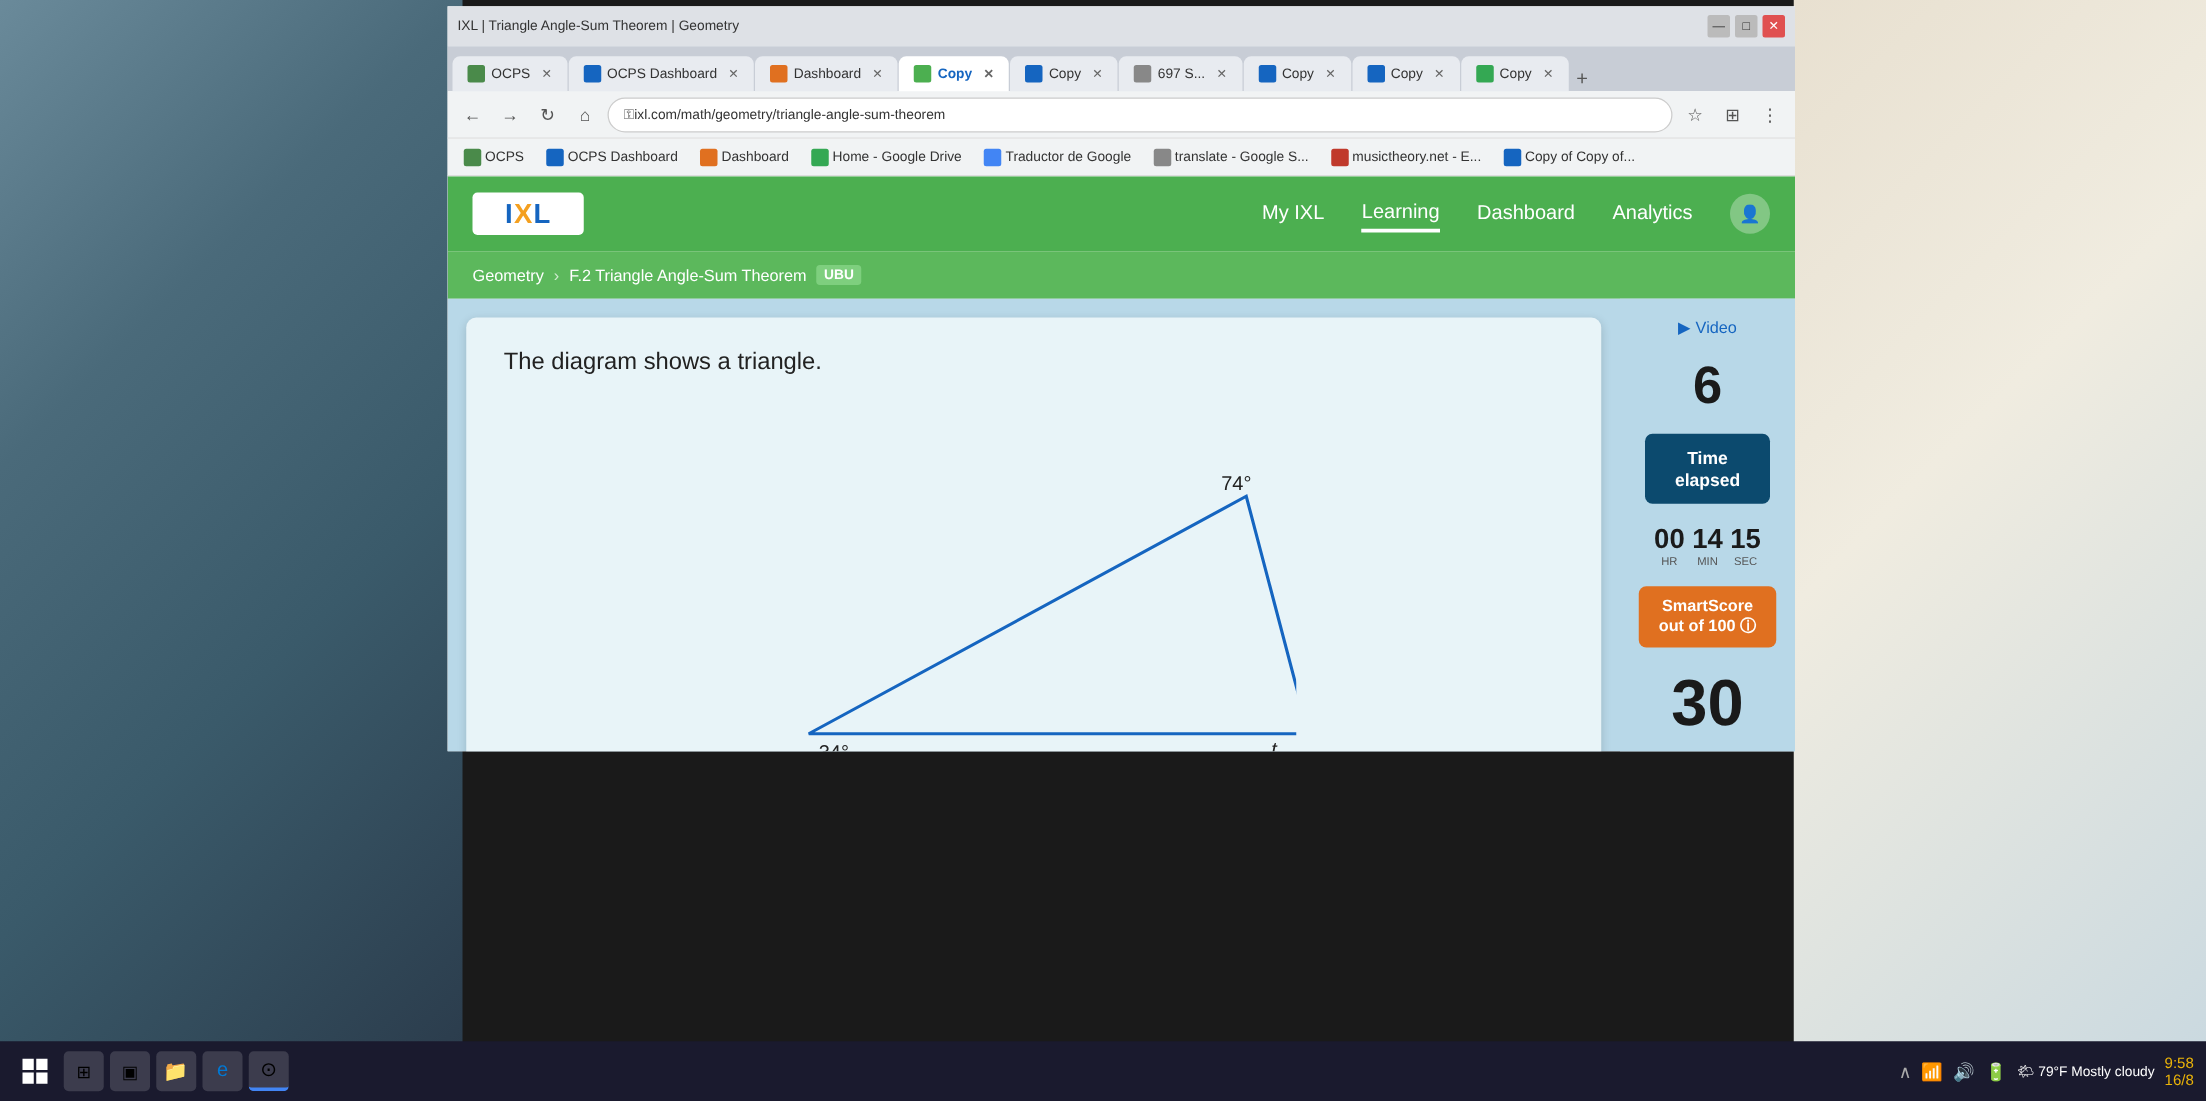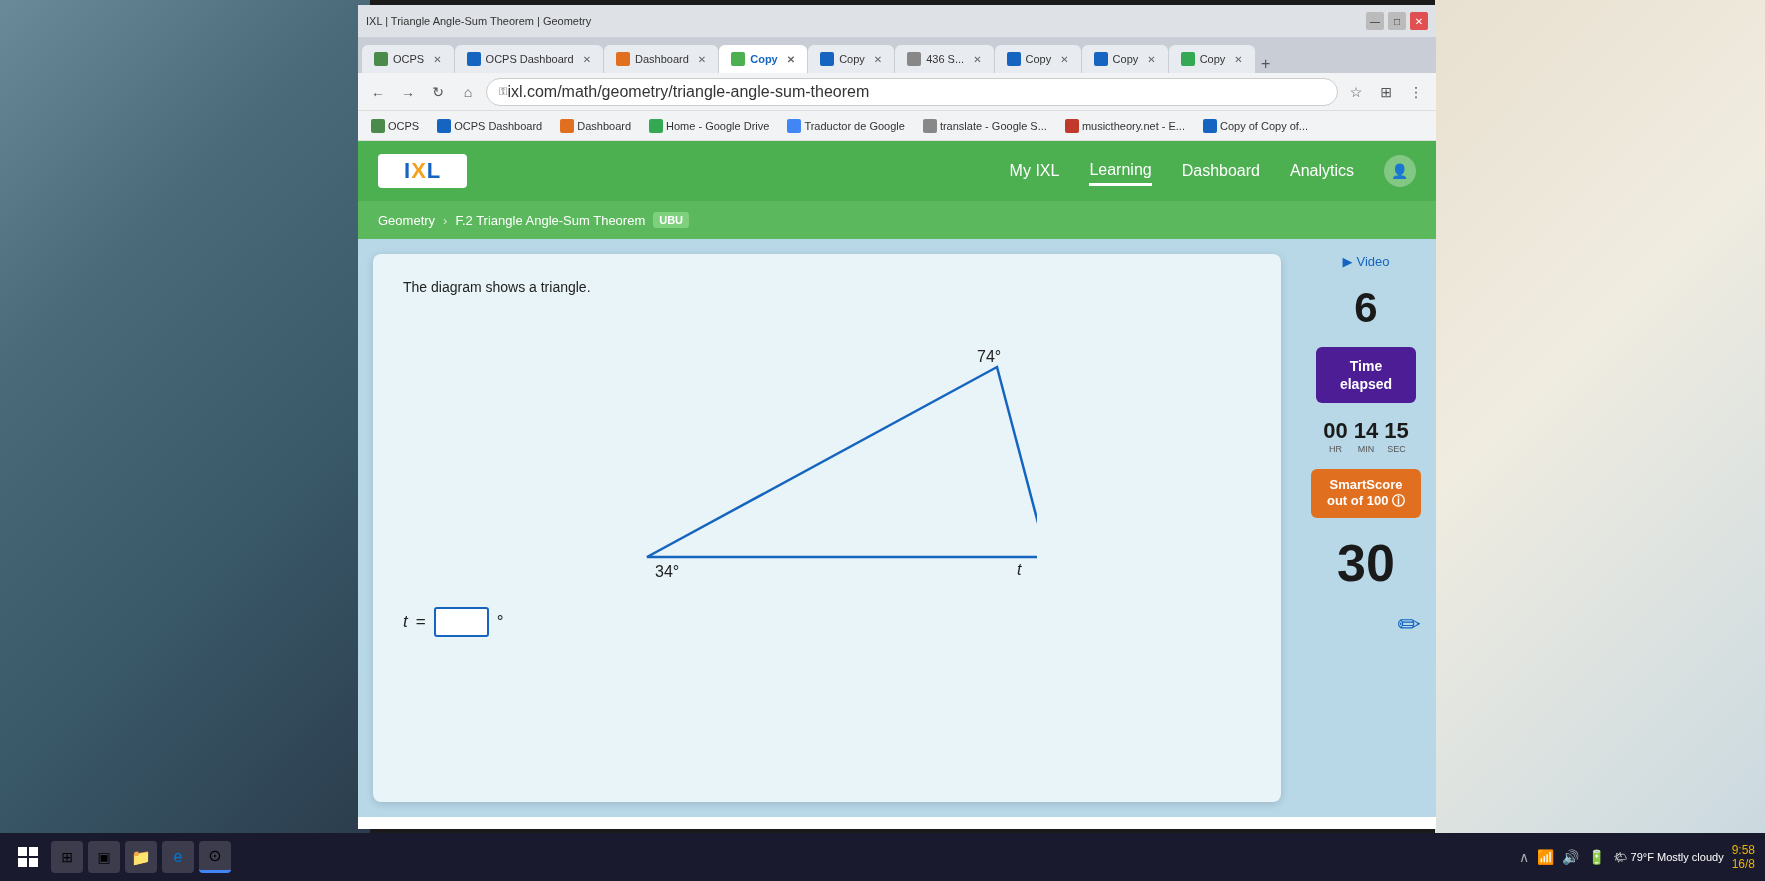--- a/index.html
+++ b/index.html
@@ -29,21 +29,21 @@
       background: linear-gradient(135deg, #e8e0d0 0%, #f0ece0 40%, #c8d8e0 100%);
       z-index: 0;
     }
 
     
     .browser {
       position: absolute;
       left: 358px;
       top: 5px;
       width: 1078px;
-      height: 824px;
+      height: 596px;
       background: #fff;
       z-index: 2;
       overflow: hidden;
     }
 
     
     .title-bar {
       height: 32px;
       background: #dee1e6;
       display: flex;
@@ -249,23 +249,23 @@
       flex: 1;
       background: #e8f4f8;
       margin: 15px;
       border-radius: 8px;
       padding: 25px 30px;
       box-shadow: 0 2px 8px rgba(0,0,0,0.15);
       position: relative;
     }
 
     .question-text {
-      font-size: 14px;
+      font-size: 19px;
       color: #222;
-      margin-bottom: 12px;
+      margin-bottom: 36px;
     }
 
     .triangle-svg {
       width: 420px;
       height: 280px;
       display: block;
       margin: 0 auto;
     }
 
     .answer-section {
@@ -311,21 +311,21 @@
       gap: 4px;
     }
 
     .question-number {
       font-size: 42px;
       font-weight: bold;
       color: #1a1a1a;
     }
 
     .time-elapsed-btn {
-      background: #4c1d95;
+      background: #0c4a6e;
       color: #fff;
       border: none;
       border-radius: 6px;
       padding: 10px 24px;
       font-size: 14px;
       font-weight: bold;
       cursor: pointer;
       text-align: center;
       line-height: 1.3;
     }
@@ -480,21 +480,21 @@
       <span style="color:#1565c0;">Copy</span>
       <span class="tab-close">✕</span>
     </div>
     <div class="tab">
       <div class="bm-icon" style="background:#1565c0;"></div>
       <span>Copy</span>
       <span class="tab-close">✕</span>
     </div>
     <div class="tab">
       <div class="bm-icon" style="background:#888;"></div>
-      <span>436 S...</span>
+      <span>697 S...</span>
       <span class="tab-close">✕</span>
     </div>
     <div class="tab">
       <div class="bm-icon" style="background:#1565c0;"></div>
       <span>Copy</span>
       <span class="tab-close">✕</span>
     </div>
     <div class="tab">
       <div class="bm-icon" style="background:#1565c0;"></div>
       <span>Copy</span>
@@ -508,21 +508,21 @@
     <div style="width:20px; display:flex; align-items:center; justify-content:center; cursor:pointer; color:#555; font-size:16px;">+</div>
   </div>
 
   <div class="address-bar">
     <button class="nav-btn">←</button>
     <button class="nav-btn">→</button>
     <button class="nav-btn">↻</button>
     <button class="nav-btn">⌂</button>
     <div class="url-bar">
       <span style="font-size:11px; color:#555;">⚿ </span>
-      <span style="font-size:16px;">ixl.com/math/geometry/triangle-angle-sum-theorem</span>
+      <span style="font-size:11px;">ixl.com/math/geometry/triangle-angle-sum-theorem</span>
     </div>
     <button class="nav-btn">☆</button>
     <button class="nav-btn">⊞</button>
     <button class="nav-btn">⋮</button>
   </div>
 
   <div class="bookmarks-bar">
     <div class="bookmark-item">
       <div class="bm-icon" style="background:#4a8a4a;"></div>
       <span>OCPS</span>

